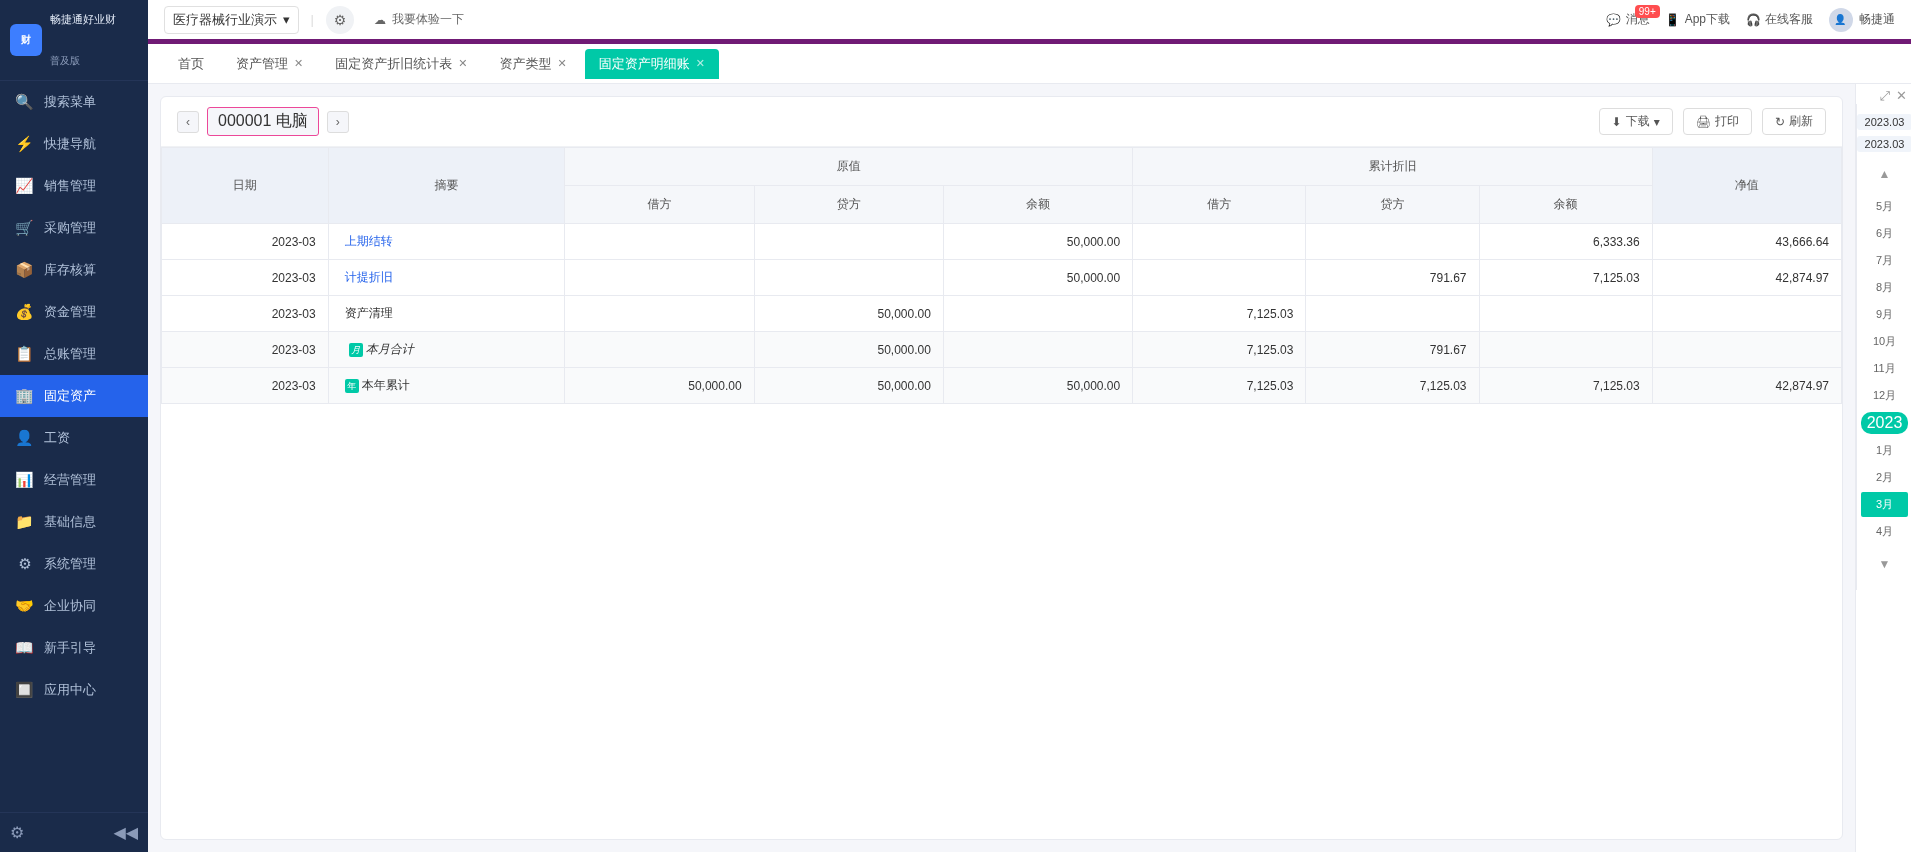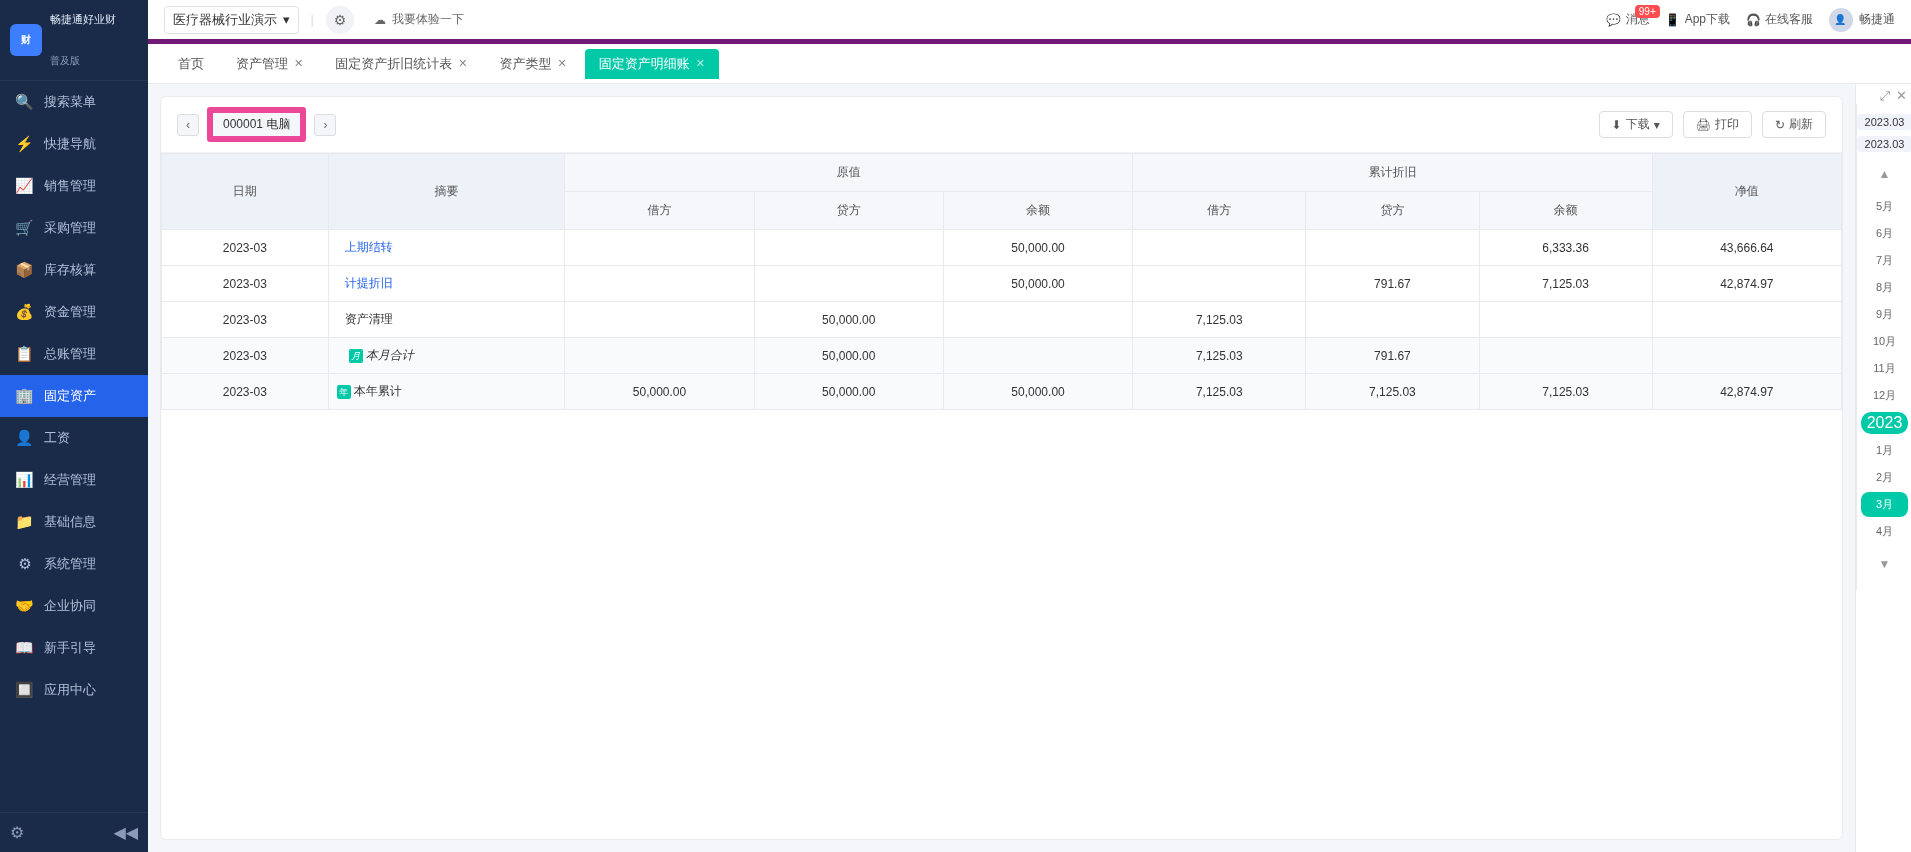--- a/index.html
+++ b/index.html
@@ -220,24 +220,24 @@
     .asset-nav-btn {
       width: 22px; height: 22px;
       background: #f5f6fa;
       border: 1px solid #ddd;
       border-radius: 3px;
       display: flex; align-items: center; justify-content: center;
       cursor: pointer; font-size: 12px; color: #666;
     }
     .asset-nav-code {
       background: #f5f6fa;
-      border: 6px solid #ec4899;
+      border: 1px solid #ec4899;
       border-radius: 3px;
       padding: 3px 10px;
-      font-size: 12px;
+      font-size: 16px;
       color: #333;
     }
     .toolbar-actions {
       display: flex; align-items: center; gap: 10px;
     }
     .toolbar-btn {
       display: flex; align-items: center; gap: 4px;
       padding: 4px 12px;
       border: 1px solid #ddd;
       border-radius: 4px;
@@ -262,21 +262,21 @@
       color: #555;
       font-weight: 500;
       padding: 10px 12px;
       border: 1px solid #e8eaf0;
       text-align: center;
       white-space: nowrap;
     }
     .data-table td {
       padding: 9px 12px;
       border: 1px solid #e8eaf0;
-      text-align: center;
+      text-align: right;
       color: #333;
       white-space: nowrap;
     }
     .th-main {
       background: #edf1f8 !important;
     }
     .blue-text { color: #2563eb; }
     .summary-row td { background: #f9fafb; font-weight: 500; }
     .summary-icon {
       display: inline-block;
@@ -316,21 +316,21 @@
       text-align: center;
       font-size: 11px;
       color: #666;
       padding: 5px 2px;
       cursor: pointer;
       position: relative;
     }
     .panel-month.active {
       background: #00c9a7;
       color: white;
-      border-radius: 8px;
+      border-radius: 2px;
       margin: 0 20px;
       width: calc(100% - 8px);
     }
     .panel-year-badge {
       background: #00c9a7;
       color: white;
       border-radius: 10px;
       font-size: 16px;
       padding: 2px 6px;
       margin: 2px 0;
@@ -578,21 +578,21 @@
     <td></td>
     <td class="blue-text">50,000.00</td>
     <td></td>
     <td class="blue-text">7,125.03</td>
     <td>791.67</td>
     <td></td>
     <td></td>
   </tr>
               <tr class="summary-row">
     <td>2023-03</td>
-    <td style="text-align:left;padding-left:8px;"><span class="summary-icon">年</span><span>本年累计</span></td>
+    <td style="text-align:left;padding-left:16px;"><span class="summary-icon">年</span><span>本年累计</span></td>
     <td>50,000.00</td>
     <td class="blue-text">50,000.00</td>
     <td>50,000.00</td>
     <td class="blue-text">7,125.03</td>
     <td>7,125.03</td>
     <td>7,125.03</td>
     <td>42,874.97</td>
   </tr>
             </tbody>
         </table>

